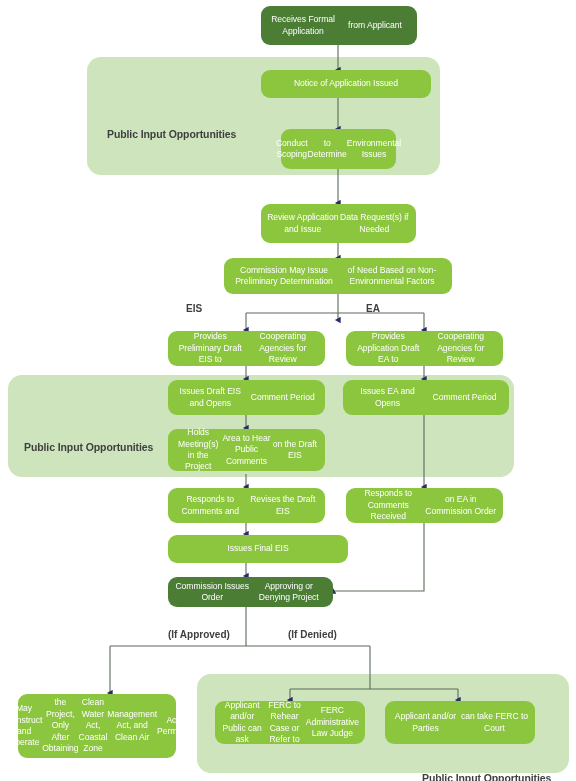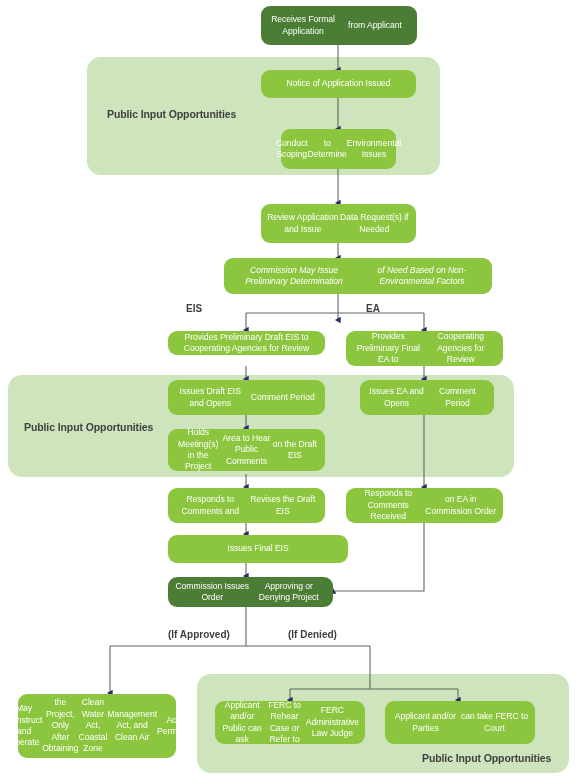--- a/index.html
+++ b/index.html
@@ -2,21 +2,21 @@
 <html><head>
 <meta charset="utf-8">
 <style>
   html,body{margin:0;padding:0;background:#ffffff;}
   body{width:576px;height:781px;font-family:"Liberation Sans","DejaVu Sans",sans-serif;}
   #canvas{position:relative;width:576px;height:781px;overflow:hidden;background:#fff;}
   svg.wires{position:absolute;left:0;top:0;width:576px;height:781px;pointer-events:none;}
 
   .panel{position:absolute;background:#cde4bd;border-radius:14px;}
   .panel-label{position:absolute;font-size:10.5px;font-weight:bold;color:#3f3f3f;
-      letter-spacing:-0.1px;white-space:nowrap;}
+      letter-spacing:-0.1px;white-space:nowrap;margin-top:20px;}
 
   .node{position:absolute;border-radius:9px;display:flex;align-items:center;
       justify-content:center;text-align:center;color:#ffffff;
       font-size:8.6px;line-height:11.4px;padding:4px 6px;box-sizing:border-box;
       letter-spacing:-0.05px;}
   .node.green{background:#8cc63f;}
   .node.dark{background:#4b7d35;}
   .node span{display:block;width:100%;}
 
   .edge-label{position:absolute;font-size:10px;font-weight:bold;color:#3f3f3f;
@@ -86,54 +86,54 @@
   <div class="edge-label" style="left:186px;top:303px;">EIS</div>
   <div class="edge-label" style="left:366px;top:303px;">EA</div>
   <div class="edge-label" style="left:168px;top:629px;">(If Approved)</div>
   <div class="edge-label" style="left:288px;top:629px;">(If Denied)</div>
 
   <div class="node dark" style="left:261px;top:6px;width:156px;height:39px;">
       <span>Receives Formal Application</span>
       <span>from Applicant</span>
     </div>
 
-  <div class="node green" style="left:261px;top:70px;width:155px;height:28px;">Notice of Application Issued</div>
+  <div class="node green" style="left:261px;top:70px;width:170px;height:28px;">Notice of Application Issued</div>
 
   <div class="node green" style="left:281px;top:129px;width:115px;height:40px;">
       <span>Conduct Scoping</span>
       <span>to Determine</span>
       <span>Environmental Issues</span>
     </div>
 
   <div class="node green" style="left:261px;top:204px;width:155px;height:39px;">
       <span>Review Application and Issue</span>
       <span>Data Request(s) if Needed</span>
     </div>
 
-  <div class="node green" style="left:224px;top:258px;width:268px;height:36px;font-style:italic;">
+  <div class="node green" style="left:224px;top:258px;width:228px;height:36px;">
       <span>Commission May Issue Preliminary Determination</span>
       <span>of Need Based on Non-Environmental Factors</span>
     </div>
 
-  <div class="node green" style="left:168px;top:331px;width:157px;height:24px;flex-direction:column;">
+  <div class="node green" style="left:168px;top:331px;width:157px;height:35px;">
       <span>Provides Preliminary Draft EIS to</span>
       <span>Cooperating Agencies for Review</span>
     </div>
 
   <div class="node green" style="left:346px;top:331px;width:157px;height:35px;">
-      <span>Provides Preliminary Final EA to</span>
+      <span>Provides Application Draft EA to</span>
       <span>Cooperating Agencies for Review</span>
     </div>
 
   <div class="node green" style="left:168px;top:380px;width:157px;height:35px;">
       <span>Issues Draft EIS and Opens</span>
       <span>Comment Period</span>
     </div>
 
-  <div class="node green" style="left:360px;top:380px;width:134px;height:35px;">
+  <div class="node green" style="left:343px;top:380px;width:166px;height:35px;">
       <span>Issues EA and Opens</span>
       <span>Comment Period</span>
     </div>
 
   <div class="node green" style="left:168px;top:429px;width:157px;height:42px;">
       <span>Holds Meeting(s) in the Project</span>
       <span>Area to Hear Public Comments</span>
       <span>on the Draft EIS</span>
     </div>
 

